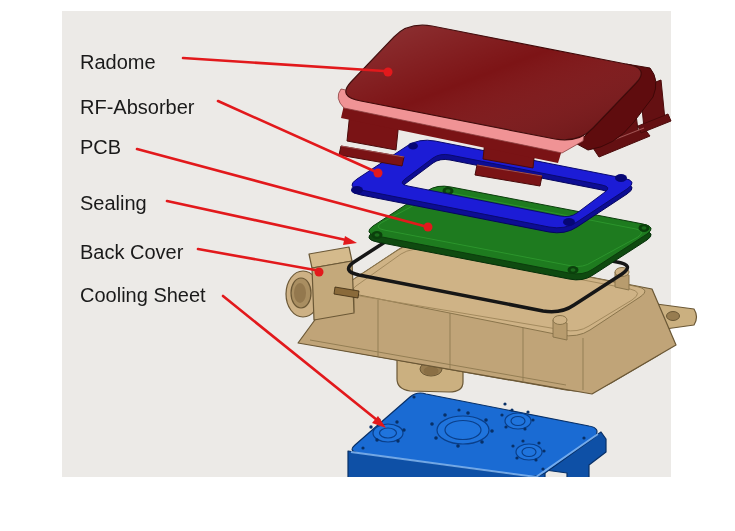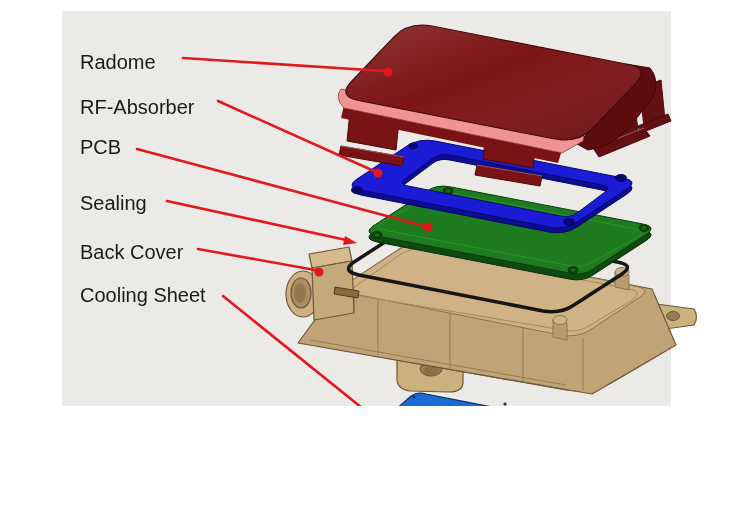--- a/index.html
+++ b/index.html
@@ -1,16 +1,16 @@
 <!DOCTYPE html>
 <html><head>
 <meta charset="utf-8">
 <style>
   html,body{margin:0;padding:0;background:#ffffff;}
-  #stage{position:relative;width:735px;height:406px;background:#ffffff;overflow:hidden;
+  #stage{position:relative;width:735px;height:477px;background:#ffffff;overflow:hidden;
          font-family:"Liberation Sans", sans-serif;}
   svg{position:absolute;left:0;top:0;}
   text.part-label{font-family:"Liberation Sans", sans-serif;font-size:20px;}
 </style>
 </head>
 <body>
 
 <div id="stage">
 <svg width="735" height="531" viewBox="0 0 735 531">
   <defs>

